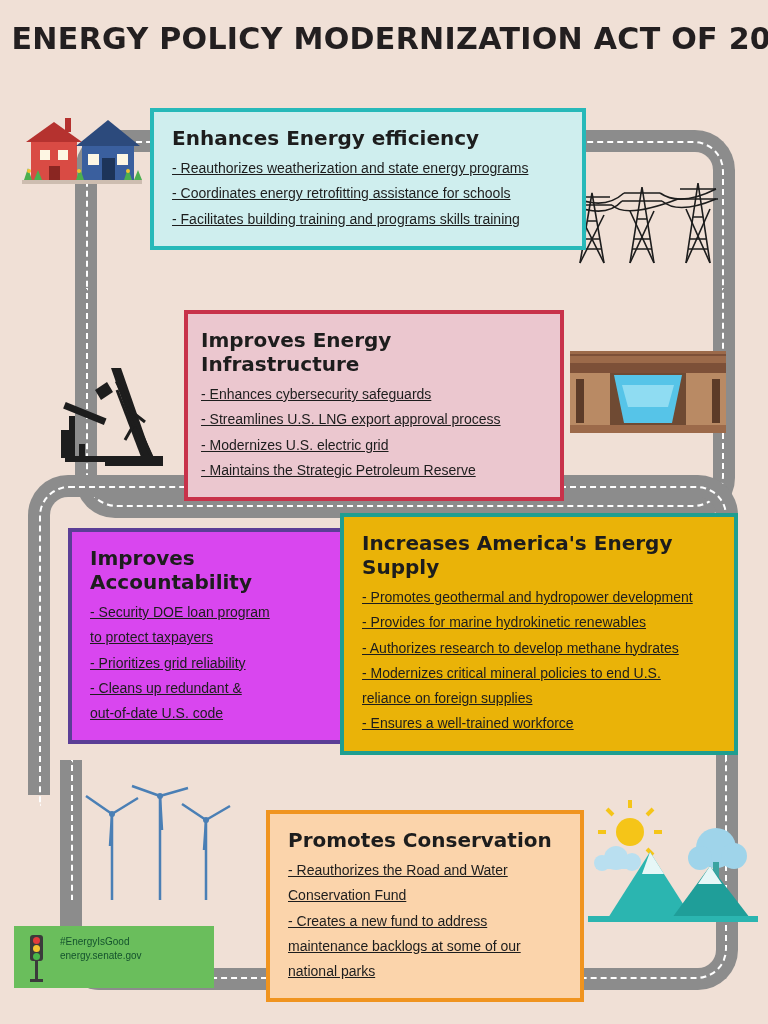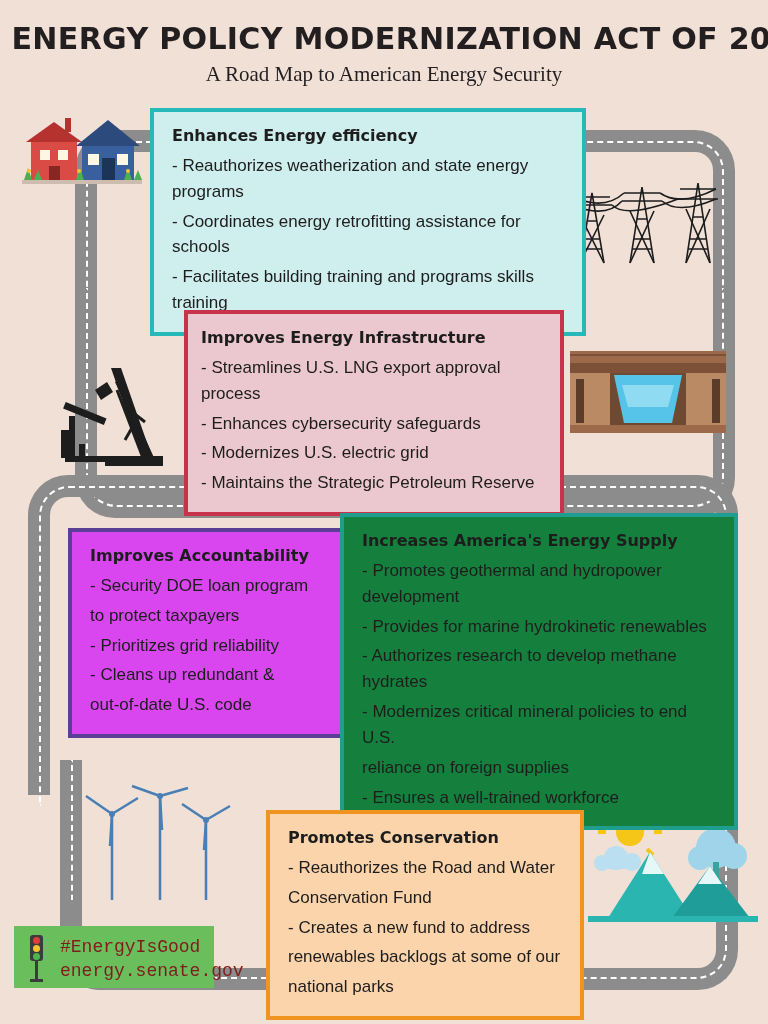--- a/index.html
+++ b/index.html
@@ -147,35 +147,36 @@
   .card {
     position: absolute;
     box-sizing: border-box;
     border-width: 4px;
     border-style: solid;
     padding: 14px 18px 12px 18px;
   }
   .card h3 {
     margin: 0 0 8px 0;
     font-family: "DejaVu Sans", sans-serif;
-    font-size: 16px;
+    font-size: 20px;
     font-weight: bold;
     color: #1d1d1d;
   }
   .card ul {
     margin: 0;
     padding: 0;
     list-style: none;
   }
   .card li {
     font-family: "Liberation Sans", sans-serif;
-    font-size: 17px;
+    font-size: 14px;
     color: #1d1d1d;
     line-height: 1.52;
     margin: 0 0 4px 0;
+    text-decoration: underline;
   }
 
   #card-efficiency {
     left: 150px;
     top: 108px;
     width: 436px;
     background: #cfeeee;
     border-color: #27b9b9;
   }
   #card-infrastructure {
@@ -190,21 +191,21 @@
     left: 68px;
     top: 528px;
     width: 300px;
     background: #d946ef;
     border-color: #5b3e96;
   }
   #card-supply {
     left: 340px;
     top: 513px;
     width: 398px;
-    background: #15803d;
+    background: #eab308;
     border-color: #1f9e90;
   }
   #card-conservation {
     left: 266px;
     top: 810px;
     width: 318px;
     background: #fbd4ab;
     border-color: #f0941f;
   }
 
@@ -213,23 +214,23 @@
     position: absolute;
     left: 14px;
     top: 926px;
     width: 200px;
     height: 62px;
     background: #6abe5c;
     box-sizing: border-box;
     padding: 9px 8px 8px 46px;
   }
   #footer-badge .line {
-    font-family: Liberation Mono, monospace;
-    font-size: 18px;
-    color: #7f1d1d;
+    font-family: Liberation Sans, sans-serif;
+    font-size: 10px;
+    color: #14532d;
     line-height: 1.35;
   }
   
   .traffic-light {
     position: absolute;
     left: 14px;
     top: 9px;
     width: 16px;
     height: 46px;
   }
@@ -278,21 +279,20 @@
   #art-dam { left: 570px; top: 345px; width: 160px; height: 90px; }
   #art-turbines { left: 76px; top: 780px; width: 160px; height: 125px; }
   #art-park { left: 588px; top: 800px; width: 170px; height: 130px; }
 </style>
 </head>
 <body>
 
 <div class="page">
 
   <div class="title">ENERGY POLICY MODERNIZATION ACT OF 2016</div>
-  <div class="subtitle">A Road Map to American Energy Security</div>
 
   <div class="road" id="road-top"></div>
   <div class="road-dash" id="road-top-dash"></div>
 
   <div class="road" id="road-mid"></div>
   <div class="road-dash" id="road-mid-dash"></div>
 
   <div class="road" id="road-low"></div>
   <div class="road-dash" id="road-low-dash"></div>
 
@@ -455,22 +455,22 @@
     <ul>
       <li>- Reauthorizes weatherization and state energy programs</li>
       <li>- Coordinates energy retrofitting assistance for schools</li>
       <li>- Facilitates building training and programs skills training</li>
     </ul>
   </div>
 
   <div class="card" id="card-infrastructure">
     <h3>Improves Energy Infrastructure</h3>
     <ul>
+      <li>- Enhances cybersecurity safeguards</li>
       <li>- Streamlines U.S. LNG export approval process</li>
-      <li>- Enhances cybersecurity safeguards</li>
       <li>- Modernizes U.S. electric grid</li>
       <li>- Maintains the Strategic Petroleum Reserve</li>
     </ul>
   </div>
 
   <div class="card" id="card-accountability">
     <h3>Improves Accountability</h3>
     <ul>
       <li>- Security DOE loan program</li>
       <li>to protect taxpayers</li>
@@ -491,21 +491,21 @@
       <li>- Ensures a well-trained workforce</li>
     </ul>
   </div>
 
   <div class="card" id="card-conservation">
     <h3>Promotes Conservation</h3>
     <ul>
       <li>- Reauthorizes the Road and Water</li>
       <li>Conservation Fund</li>
       <li>- Creates a new fund to address</li>
-      <li>renewables backlogs at some of our</li>
+      <li>maintenance backlogs at some of our</li>
       <li>national parks</li>
     </ul>
   </div>
 
   <div id="footer-badge">
     <div class="traffic-light">
       <div class="tl-box"></div>
       <div class="tl-lamp tl-red"></div>
       <div class="tl-lamp tl-yellow"></div>
       <div class="tl-lamp tl-green"></div>

